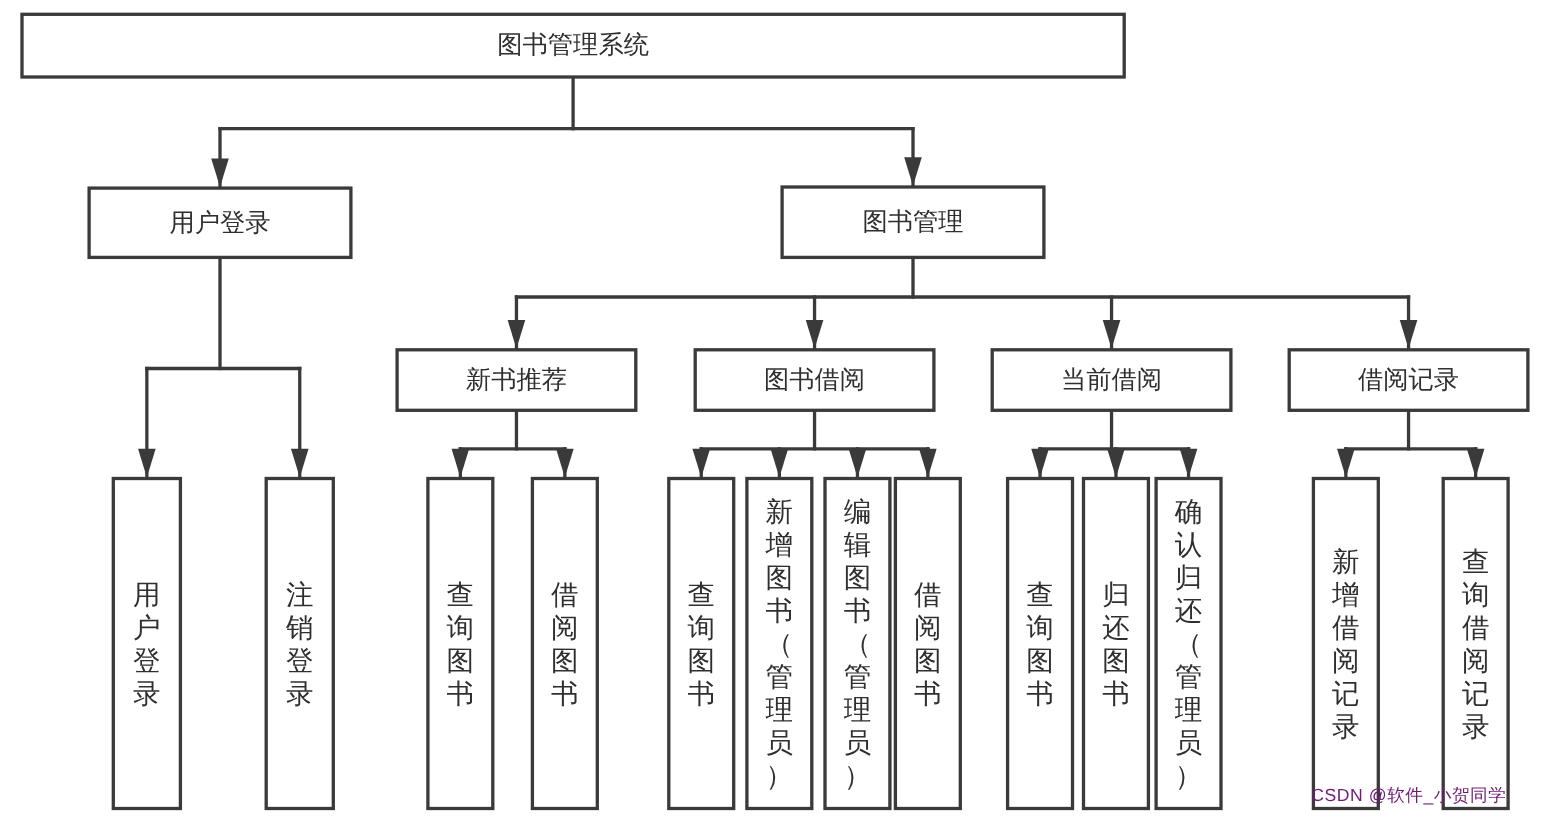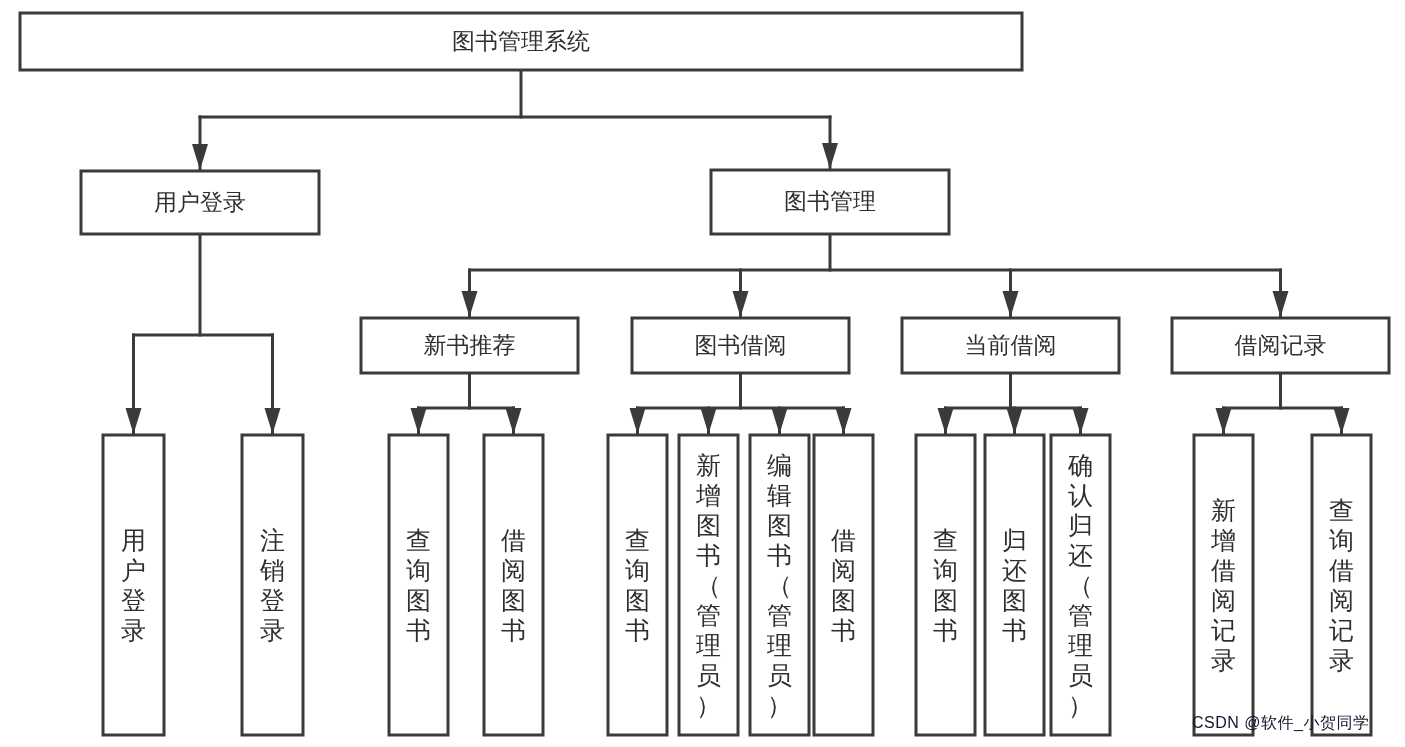--- a/index.html
+++ b/index.html
@@ -17,21 +17,21 @@
   .node-label{
     font-family:"Liberation Sans","DejaVu Sans",sans-serif;
     fill:#2f2f2f;font-size:23px;text-anchor:middle;dominant-baseline:middle;
   }
   .vlabel-char{
     font-family:"Liberation Sans","DejaVu Sans",sans-serif;
     fill:#2f2f2f;font-size:25px;text-anchor:middle;
   }
   #watermark{
     position:absolute;left:1192px;top:713px;
-    font-size:16px;color:#0f172a;letter-spacing:.5px;
+    font-size:16px;color:#701a75;letter-spacing:.5px;
     white-space:nowrap;pointer-events:none;
     font-family:"Liberation Sans","DejaVu Sans",sans-serif;
   }
 </style>
 </head>
 <body>
 
 <div id="stage">
   <svg id="diagram" viewBox="0 0 1405 747">
     <g id="connector-layer">

